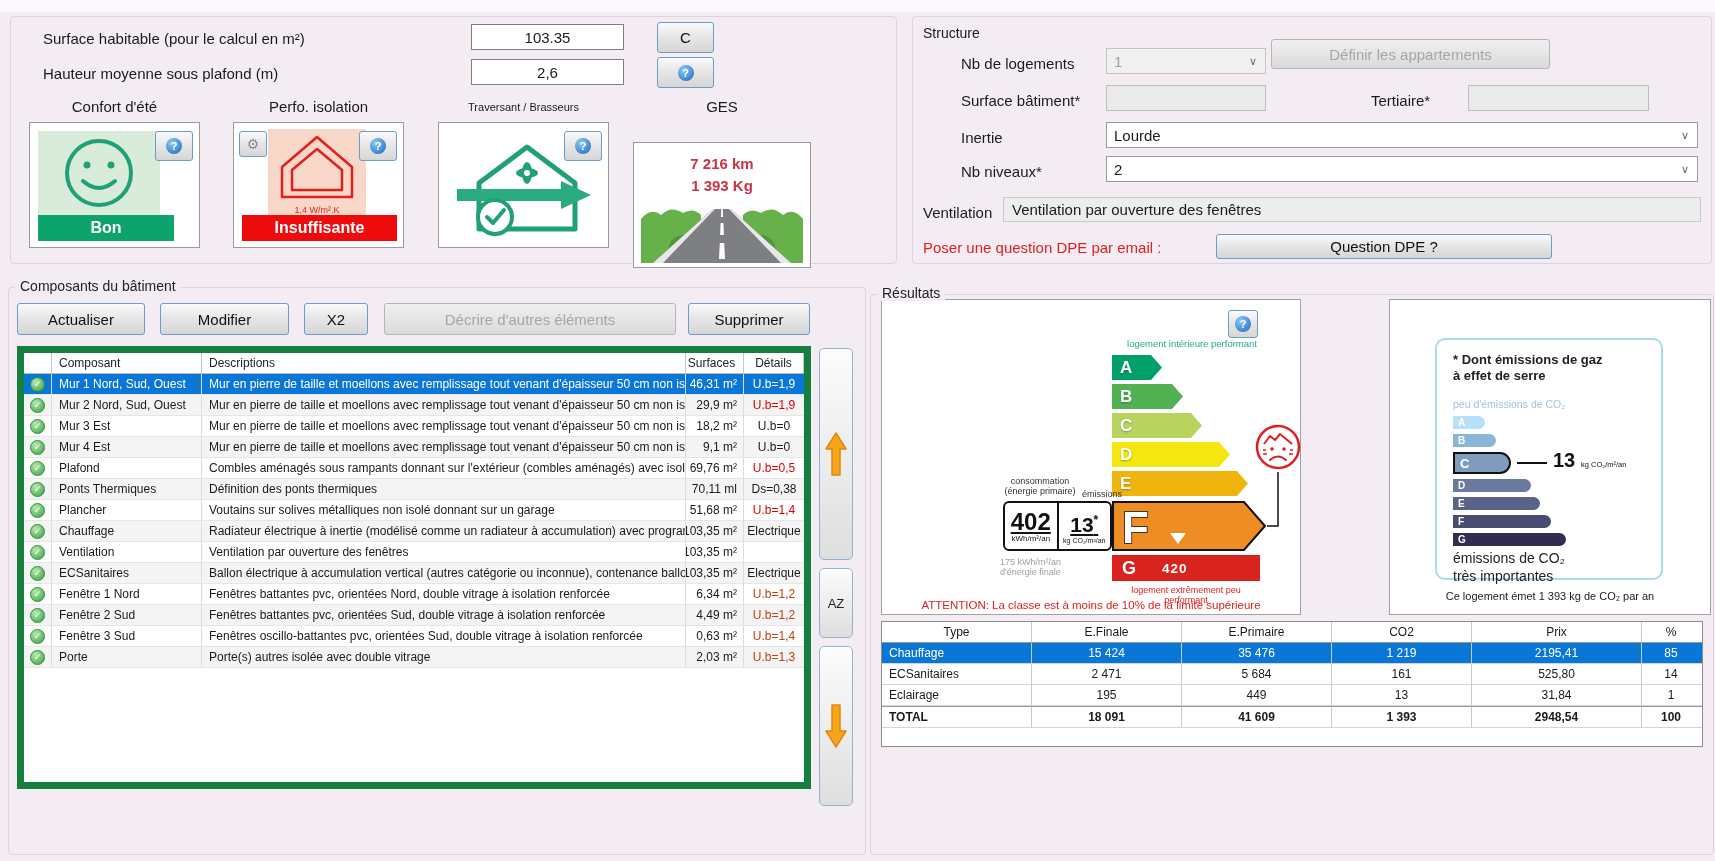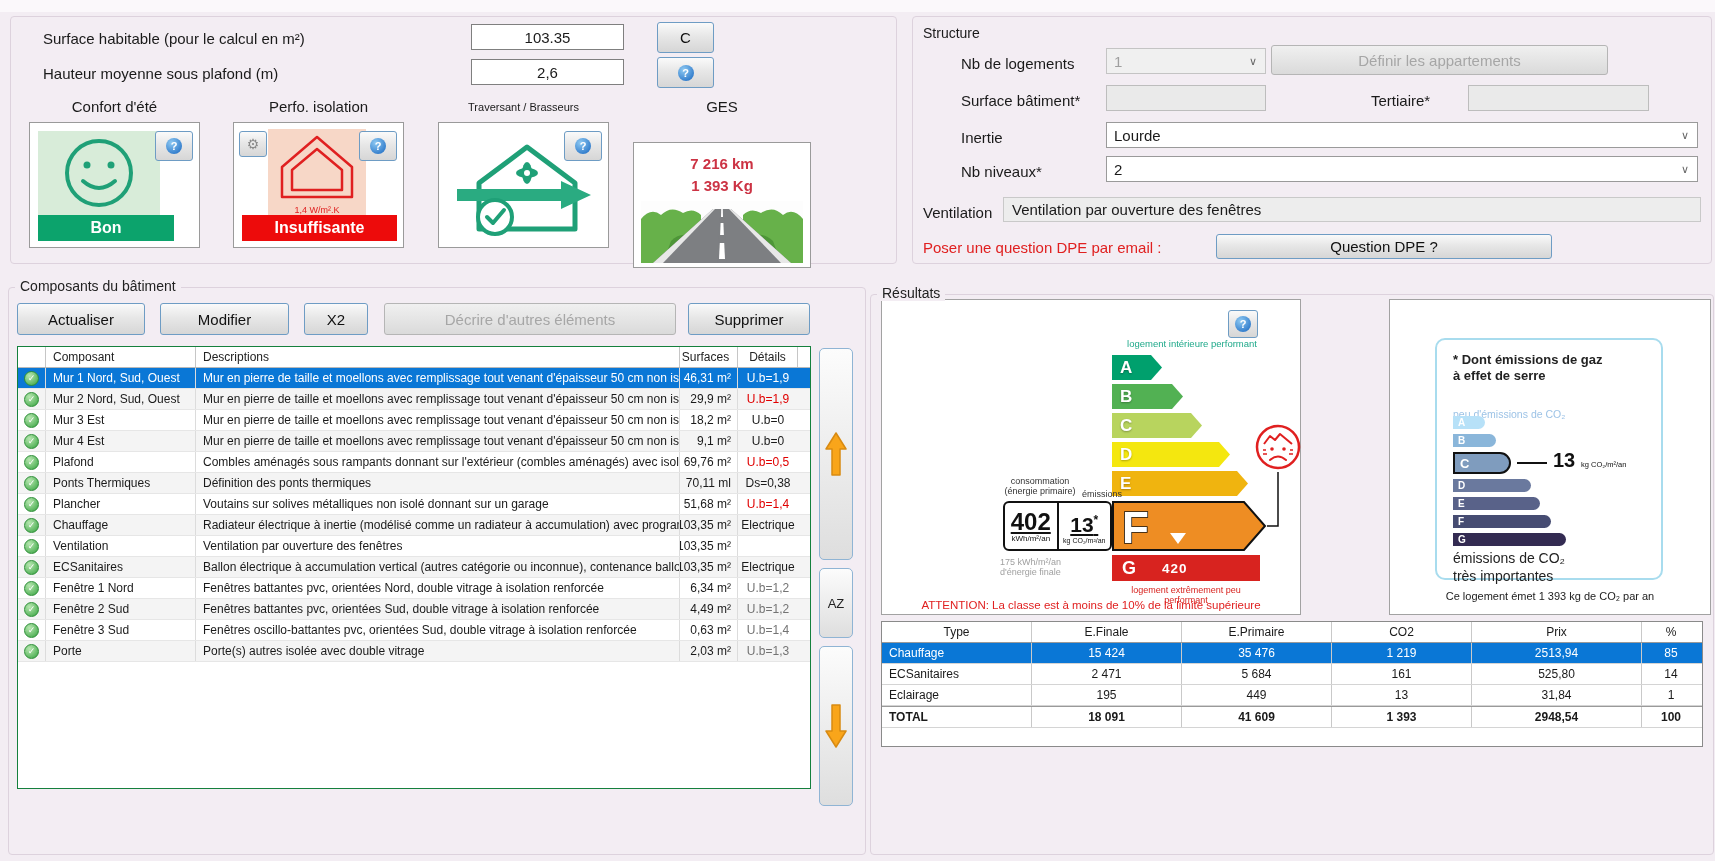--- a/index.html
+++ b/index.html
@@ -27,34 +27,34 @@
   .help-ic{display:inline-flex;width:16px;height:16px;border-radius:50%;
     background:radial-gradient(circle at 35% 30%,#8ec9f2,#1565c0);
     color:#fff;font-size:11px;font-weight:bold;align-items:center;justify-content:center;}
   .gear{color:#8a8a8a;font-size:14px;}
   
   .card{position:absolute;background:#fff;border:1px solid #9a9a9a;box-sizing:border-box;}
   .card-fill{position:absolute;}
   .card-banner{position:absolute;height:26px;display:flex;align-items:center;justify-content:center;color:#fff;font-weight:bold;font-size:16px;}
   .ges-km{position:absolute;width:100%;text-align:center;color:#cc3344;font-weight:bold;font-size:15px;}
   
-  .ctable{position:absolute;background:#fff;border:1px solid #15803d;box-sizing:border-box;overflow:hidden;}
+  .ctable{position:absolute;background:#fff;border:7px solid #15803d;box-sizing:border-box;overflow:hidden;}
   .chead{display:flex;height:20px;background:#fff;border-bottom:1px solid #b9b9b9;font-size:12px;color:#222;}
   .crow{display:flex;height:20px;background:#fff;border-bottom:1px solid #e6e6e6;}
   .crow.alt{background:#f4f4f4;}
   .crow.sel{background:#0a77d6;color:#fff;}
   .cc{border-right:1px solid #dcdcdc;overflow:hidden;white-space:nowrap;display:flex;align-items:center;font-size:12px;box-sizing:border-box;}
   .chead .cc{border-right:1px solid #c6c6c6;}
   .c-icon{width:28px;justify-content:center;}
   .c-name{width:150px;padding-left:7px;}
   .c-desc{width:484px;padding-left:7px;}
   .c-surf{width:58px;justify-content:flex-end;padding-right:6px;}
   .c-det{width:60px;justify-content:center;border-right:none;}
   .c-det.red{color:#e00000;}
-  .c-det.green{color:#737373;}
+  .c-det.green{color:#c2410c;}
   .crow.sel .cc{color:#fff;}
   .okic{display:inline-flex;width:13px;height:13px;border-radius:50%;
     background:radial-gradient(circle at 35% 30%,#b9e8b2,#35a23e);
     border:1px solid #2e8f38;color:#fff;font-size:9px;font-weight:bold;align-items:center;justify-content:center;}
   .stripbtn{position:absolute;background:linear-gradient(#fcfcfc,#dedede);border:1px solid #8fb4d4;border-radius:5px;display:flex;align-items:center;justify-content:center;font-size:13px;color:#222;box-sizing:border-box;}
   
   .rpanel{position:absolute;background:#fff;border:1px solid #a2a2a2;box-sizing:border-box;}
   .dpe-title{position:absolute;font-size:9.5px;color:#1fa98a;text-align:center;}
   .dbar{position:absolute;left:0;height:25px;display:flex;align-items:center;
     clip-path:polygon(0 0,calc(100% - 11px) 0,100% 50%,calc(100% - 11px) 100%,0 100%);}
@@ -188,21 +188,21 @@
   </div>
 
   <div class="groupbox" style="left:912px;top:16px;width:798px;height:246px;">
     <div class="lbl" style="left:10px;top:8px;font-size:14px;">Structure</div>
 
     <div class="lbl" style="left:48px;top:38px;">Nb de logements</div>
     <div class="combo dis" style="left:193px;top:31px;width:160px;height:26px;">
       <span>1</span>
       <span class="chev">∨</span>
     </div>
-    <div class="btn dis" style="left:358px;top:28px;width:337px;height:30px;">Définir les appartements</div>
+    <div class="btn dis" style="left:358px;top:22px;width:279px;height:30px;">Définir les appartements</div>
 
     <div class="lbl" style="left:48px;top:75px;">Surface bâtiment*</div>
     <div class="input dis" style="left:193px;top:68px;width:160px;height:26px;"></div>
     <div class="lbl" style="left:458px;top:75px;">Tertiaire*</div>
     <div class="input dis" style="left:555px;top:68px;width:181px;height:26px;"></div>
 
     <div class="lbl" style="left:48px;top:112px;">Inertie</div>
     <div class="combo" style="left:193px;top:105px;width:592px;height:26px;">
       <span>Lourde</span>
       <span class="chev">∨</span>
@@ -452,21 +452,21 @@
       </div>
 
       <div class="dpe-cap" style="left:228px;top:285px;width:152px;">logement extrêmement peu performant</div>
       <div class="dpe-att" style="top:299px;">ATTENTION: La classe est à moins de 10% de la limite supérieure</div>
     </div>
 
     <div class="rpanel" style="left:518px;top:4px;width:322px;height:316px;">
       <div class="ges-box" style="left:45px;top:38px;width:228px;height:242px;">
         <div class="ges-note" style="left:16px;top:12px;">* Dont émissions de gaz
 à effet de serre</div>
-        <div class="ges-top" style="left:16px;top:68px;">peu d'émissions de CO₂</div>
+        <div class="ges-top" style="left:16px;top:58px;">peu d'émissions de CO₂</div>
         <div id="ges-bars" style="position:absolute;left:16px;top:76px;width:196px;height:132px;">
           <div class="ges-line" id="ges-line" style="top: 46px; left: 64px;"></div>
           <div class="ges-val" id="ges-val" style="left:100px;top:33px;">13</div>
           <div class="ges-valunit" style="left:128px;top:44px;width:66px;">kg CO₂/m²/an</div>
         <div class="gbar" style="top: 0px; width: 32px; height: 13px; background: rgb(183, 225, 248);">
               <span>A</span>
             </div>
             <div class="gbar" style="top: 18px; width: 43px; height: 13px; background: rgb(138, 182, 218);">
               <span>B</span>
             </div>
@@ -500,21 +500,21 @@
           <div class="rc rc3">CO2</div>
           <div class="rc rc4">Prix</div>
           <div class="rc rc5">%</div>
         </div>
       <div id="res-rows">
           <div class="rrow sel">
             <div class="rc rc0">Chauffage</div>
             <div class="rc rc1">15 424</div>
             <div class="rc rc2">35 476</div>
             <div class="rc rc3">1 219</div>
-            <div class="rc rc4">2513,94</div>
+            <div class="rc rc4">2195,41</div>
             <div class="rc rc5">85</div>
           </div>
           <div class="rrow">
             <div class="rc rc0">ECSanitaires</div>
             <div class="rc rc1">2 471</div>
             <div class="rc rc2">5 684</div>
             <div class="rc rc3">161</div>
             <div class="rc rc4">525,80</div>
             <div class="rc rc5">14</div>
           </div>

